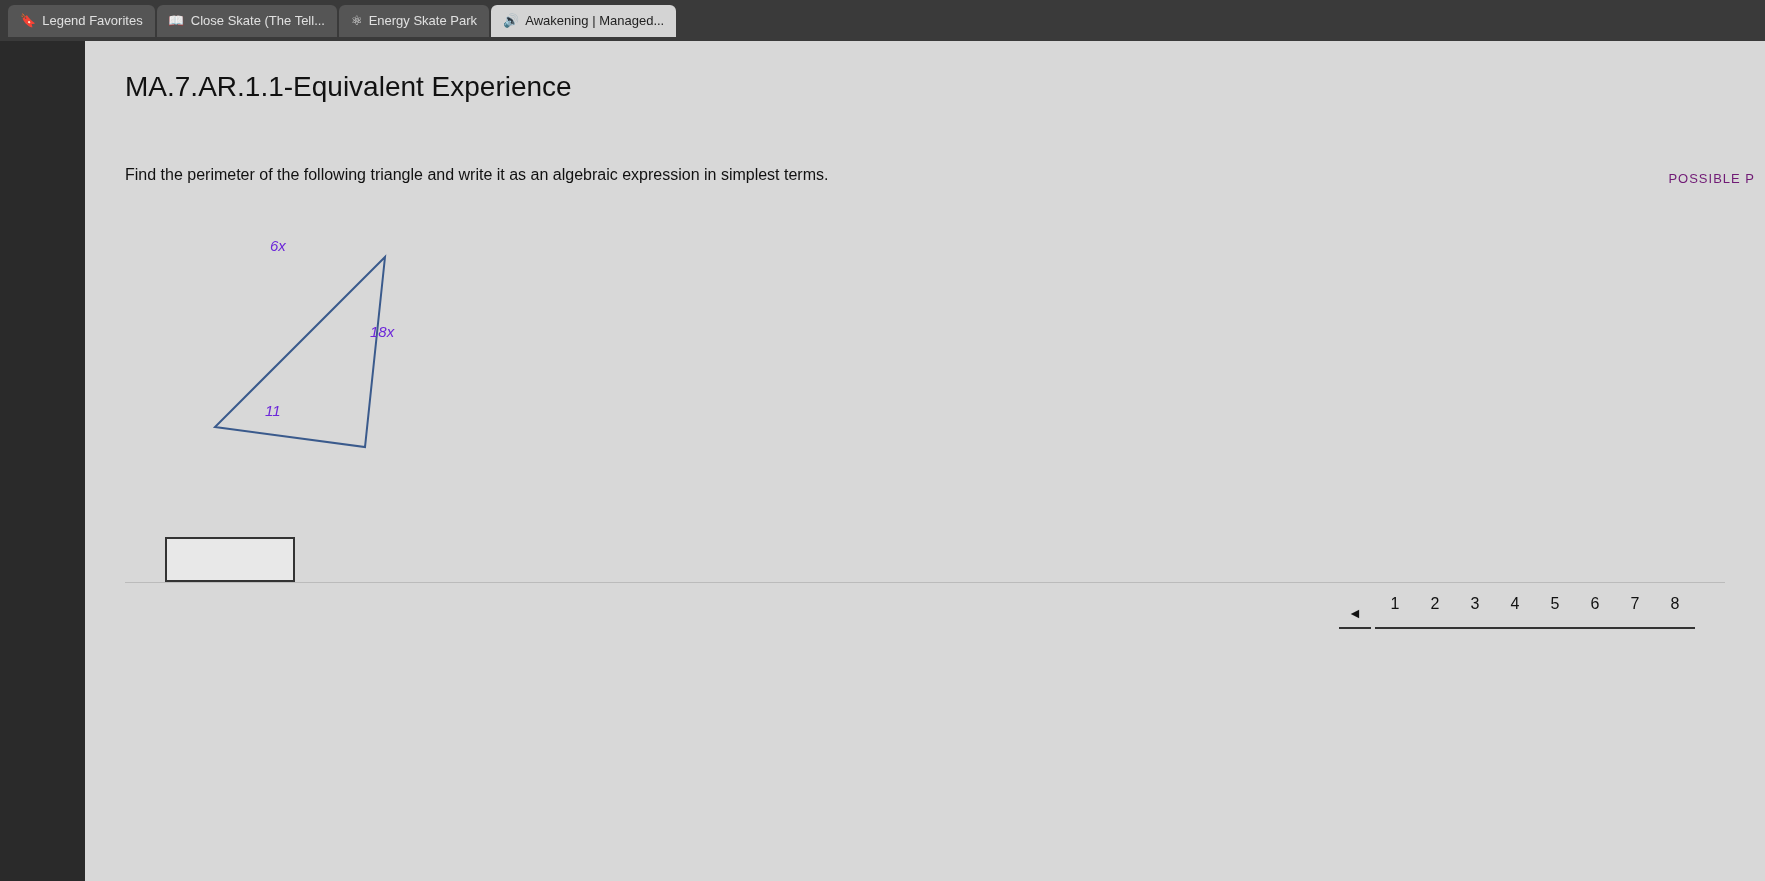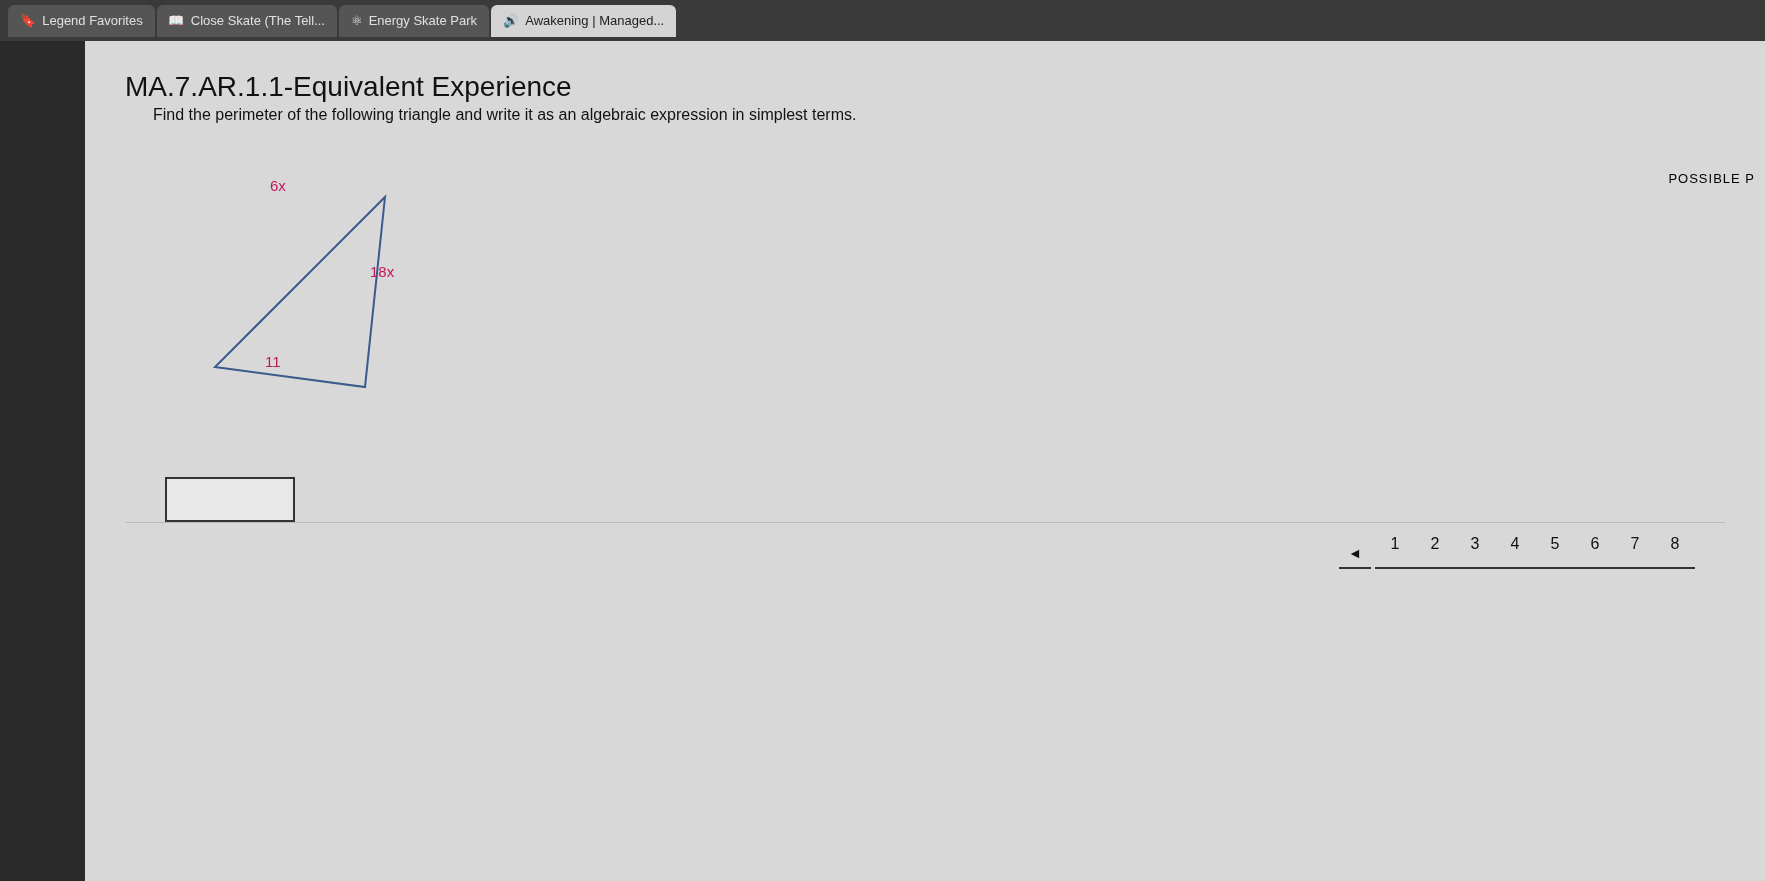--- a/index.html
+++ b/index.html
@@ -65,49 +65,50 @@
       background: #d8d8d8;
       padding: 30px 40px 20px 40px;
       position: relative;
       overflow: hidden;
     }
 
     .page-title {
       font-size: 28px;
       font-weight: 500;
       color: #111;
+      margin-bottom: 60px;
     }
 
     .question-text {
       font-size: 16px;
       color: #111;
       margin-bottom: 40px;
       line-height: 1.5;
-      margin-left: 28px;
     }
 
     
     .triangle-container {
       position: relative;
       width: 320px;
       height: 270px;
       margin-left: 40px;
       margin-bottom: 40px;
     }
 
     .triangle-svg {
       position: absolute;
       top: 0;
       left: 0;
     }
 
     .side-label {
       position: absolute;
       font-size: 15px;
-      color: #be185d;
+      color: #6d28d9;
+      font-style: italic;
     }
 
     
     .answer-box {
       width: 130px;
       height: 45px;
       border: 2px solid #333;
       background: #e8e8e8;
       margin-left: 40px;
       margin-top: 10px;
@@ -158,21 +159,21 @@
 
     .page-btn.arrow {
       font-size: 14px;
     }
 
     .possible-label {
       position: absolute;
       top: 130px;
       right: 10px;
       font-size: 13px;
-      color: #000000;
+      color: #701a75;
       letter-spacing: 1px;
     }
 
     
     .page-num-container {
       display: flex;
       align-items: center;
     }
 
     .page-num {
@@ -227,21 +228,21 @@
 
       <svg class="triangle-svg" width="260" height="260" viewBox="0 0 260 260">
 
         <polygon points="220,30 200,220 50,200" fill="none" stroke="#3a5a8c" stroke-width="2"></polygon>
       </svg>
 
       <div class="side-label" style="top:10px; left:105px;">6x</div>
 
       <div class="side-label" style="top:96px; left:205px;">18x</div>
 
-      <div class="side-label" style="top:186px; left:100px;text-align:right;">11</div>
+      <div class="side-label" style="top:175px; left:100px;text-align:right;">11</div>
     </div>
 
     <div class="answer-box"></div>
 
     <div class="pagination-bar">
       <div class="pagination-nav">
         <button class="page-btn arrow">◄</button>
         <div class="page-num-container">
           <span class="page-num">1</span>
           <span class="page-num">2</span>

